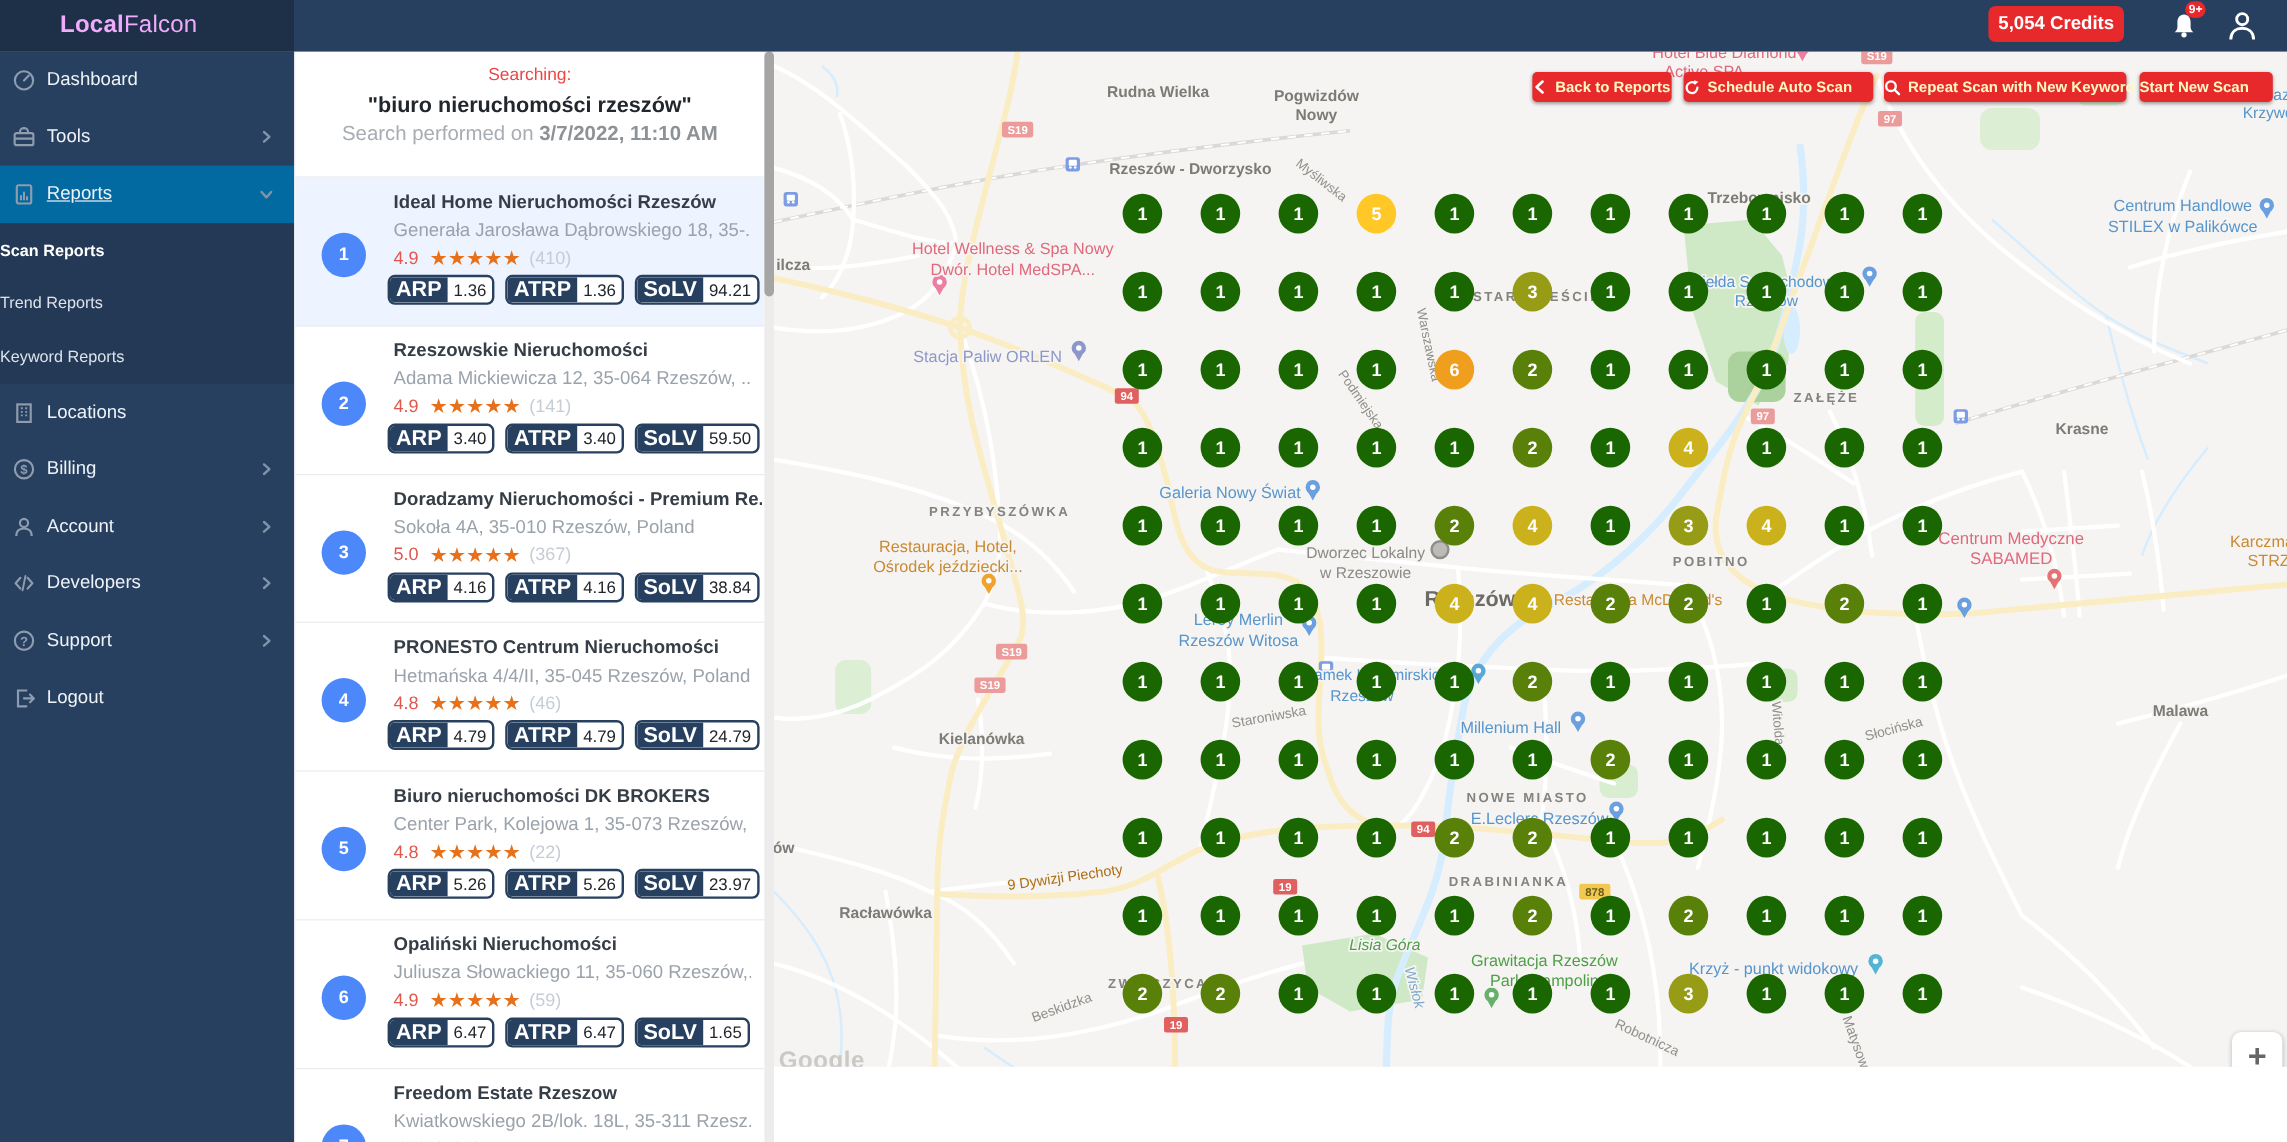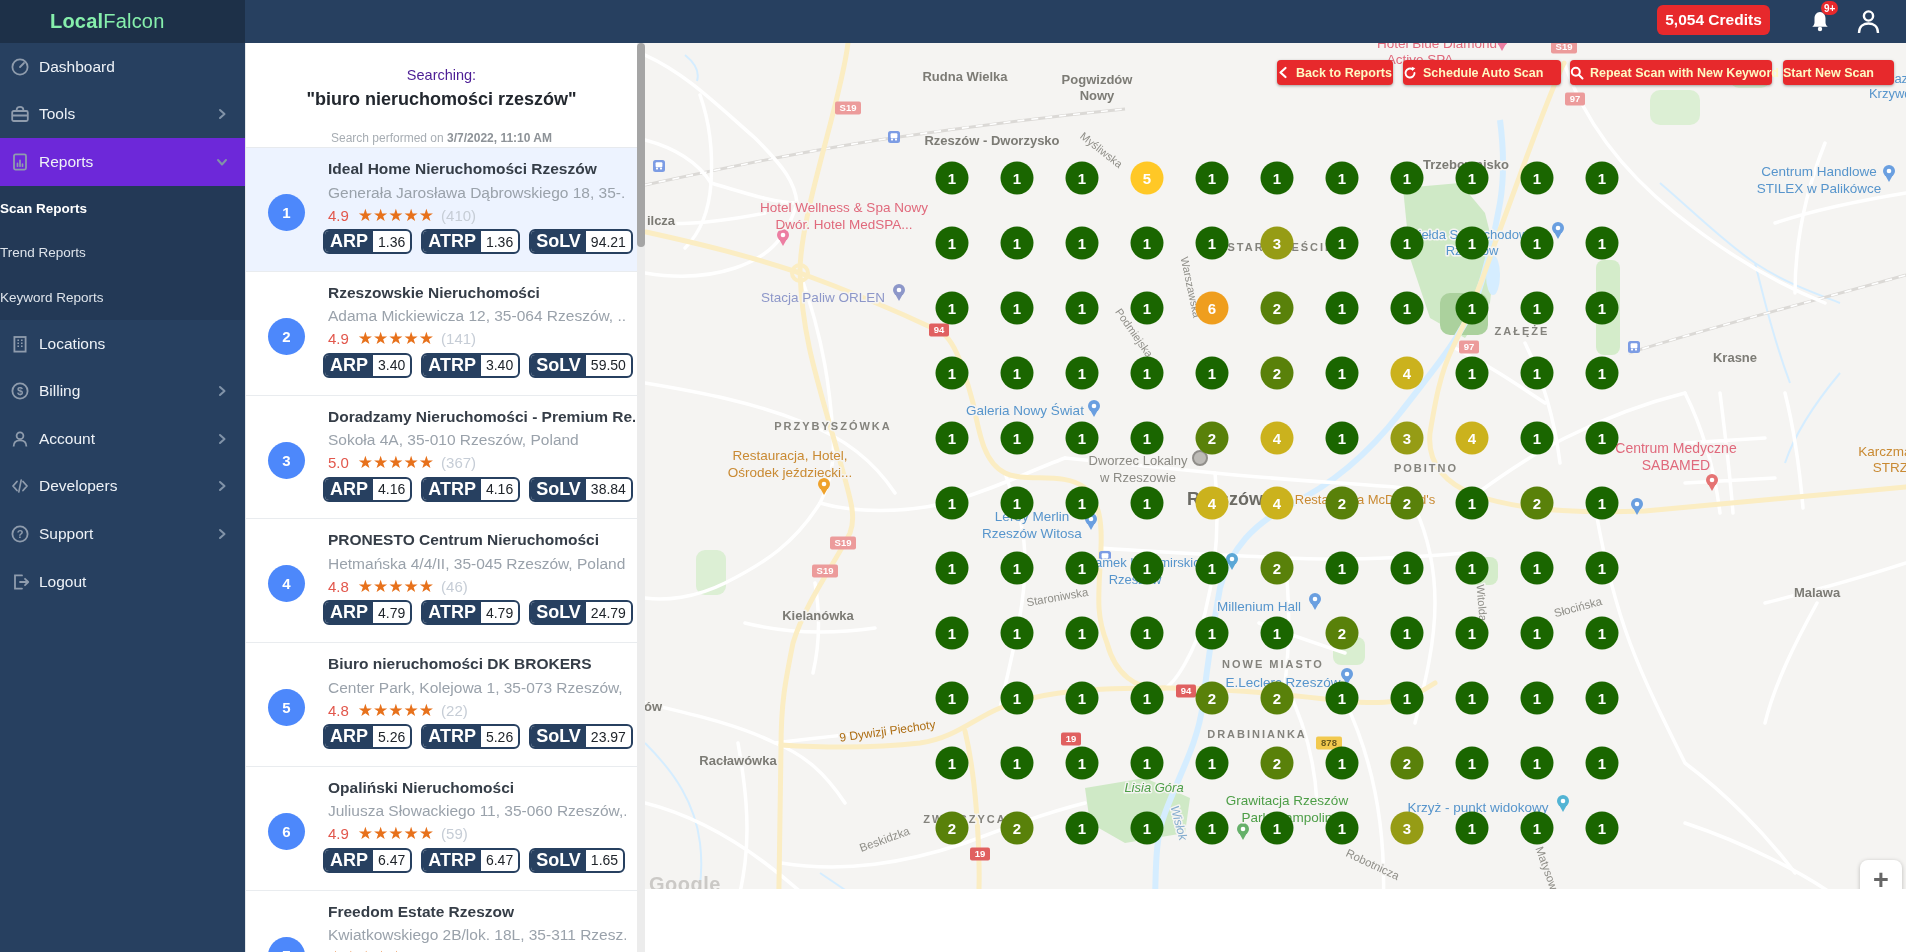--- a/index.html
+++ b/index.html
@@ -1,39 +1,39 @@
 <!DOCTYPE html>
 <html><head>
 <meta charset="utf-8">
 <style>
   html,body{margin:0;padding:0;width:1906px;height:952px;overflow:hidden;font-family:"Liberation Sans",sans-serif;background:#fff;}
   *{box-sizing:border-box;}
   
   #topbar{position:absolute;left:0;top:0;width:1906px;height:43px;background:#274060;z-index:30;}
-  #logo{position:absolute;left:0;top:0;width:245px;height:43px;background:#1d3048;color:#86efac;font-size:20px;line-height:43px;padding-left:50px;letter-spacing:.2px;}
+  #logo{position:absolute;left:0;top:0;width:245px;height:43px;background:#1d3048;color:#f0abfc;font-size:20px;line-height:43px;padding-left:50px;letter-spacing:.2px;}
   #logo .b{font-weight:700;}
   #credits-btn{position:absolute;left:1657px;top:5px;width:113px;height:30px;background:#e7292c;border-radius:6px;color:#fff;font-size:15.5px;font-weight:700;display:flex;align-items:center;justify-content:center;}
   #bell{position:absolute;left:1806px;top:7px;width:28px;height:28px;}
   #bell-badge{position:absolute;left:1821px;top:1px;min-width:15px;height:14px;padding:0 3px;background:#e7292c;border-radius:8px;color:#fff;font-size:10px;font-weight:700;display:flex;align-items:center;justify-content:center;}
   #user{position:absolute;left:1855px;top:7px;width:27px;height:28px;}
   
   #sidebar{position:absolute;left:0;top:43px;width:245px;height:909px;background:#274060;z-index:20;}
   .nav-item{position:relative;height:47.6px;display:flex;align-items:center;color:#eef2f7;font-size:15.5px;cursor:pointer;}
   .nav-item .nico{width:20px;height:20px;margin-left:10px;margin-right:9px;flex:none;}
-  .nav-item.active{background:#6d28d9;}
+  .nav-item.active{background:#0369a1;text-decoration:underline;}
   .nav-item .chev{position:absolute;right:16px;top:50%;margin-top:-7px;width:14px;height:14px;}
   .submenu{background:#233956;}
   .sub-item{height:44.7px;display:flex;align-items:center;color:#dde3ea;font-size:13.5px;cursor:pointer;}
   .sub-item.active{color:#fff;font-weight:700;}
   
   #panel{position:absolute;left:245px;top:43px;width:392px;height:909px;background:#fff;border-left:1px solid #e4e7ea;z-index:10;overflow:hidden;}
   #panel-header{height:105px;text-align:center;border-bottom:1px solid #e7eaee;}
-  #sh-label{padding-top:24px;font-size:14.5px;color:#4c1d95;}
+  #sh-label{padding-top:12px;font-size:14.5px;color:#ef4444;}
   #sh-query{margin-top:6px;font-size:18px;font-weight:700;color:#22272e;}
-  #sh-sub{margin-top:21px;font-size:12px;color:#a7adb3;}
+  #sh-sub{margin-top:4px;font-size:17px;color:#a7adb3;}
   #sh-sub b{color:#8d9297;}
   .item{position:relative;height:123.8px;border-bottom:1px solid #e9ecef;}
   .item.active{background:#edf3ff;}
   .item .num{position:absolute;left:22px;top:46px;width:37px;height:37px;border-radius:50%;background:#4d88fb;color:#fff;font-size:15px;font-weight:700;display:flex;align-items:center;justify-content:center;}
   .item .name{position:absolute;left:82px;top:12px;width:307px;font-size:15.5px;font-weight:700;color:#353d47;white-space:nowrap;overflow:hidden;}
   .item .addr{position:absolute;left:82px;top:35.5px;width:298px;font-size:15.5px;color:#9aa2ab;white-space:nowrap;overflow:hidden;}
   .item .rate{position:absolute;left:82px;top:56px;height:22px;display:flex;align-items:center;font-size:15px;}
   .rate .score{color:#e2574c;margin-right:9px;}
   .rate .stars{color:#e7711b;font-size:17px;letter-spacing:0;margin-right:7px;}
   .rate .count{color:#c6cdd6;}

